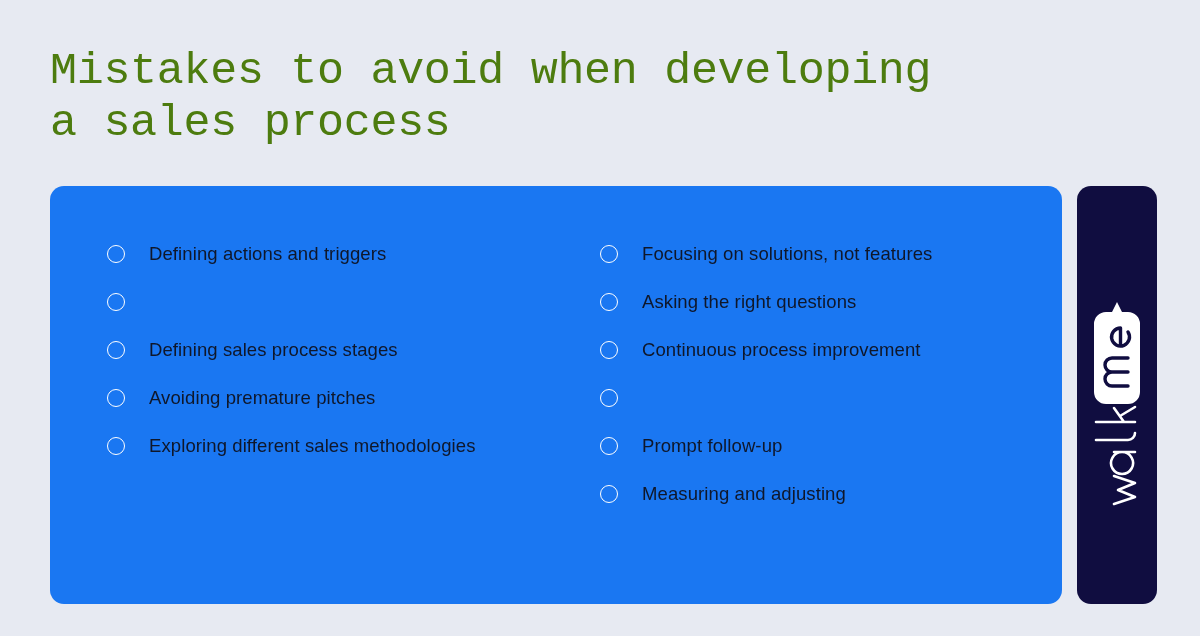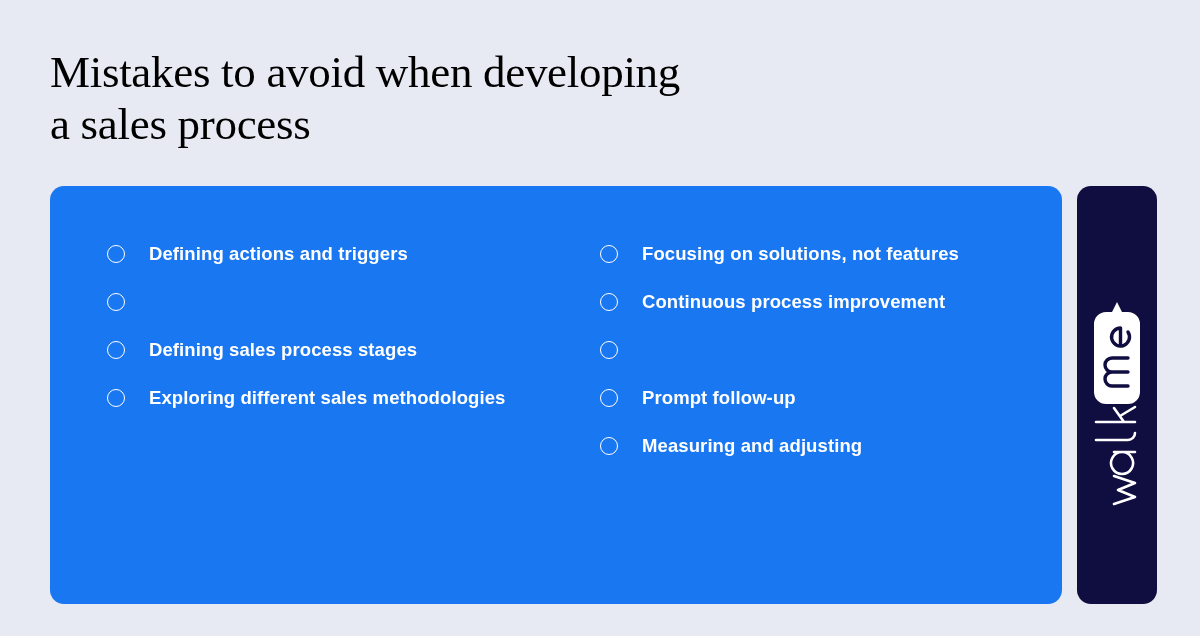--- a/index.html
+++ b/index.html
@@ -14,22 +14,22 @@
     overflow: hidden;
     position: relative;
   }
 
   
   .page-title {
     position: absolute;
     left: 50px;
     top: 46px;
     width: 900px;
-    color: #000000;
-    font-family: Liberation Serif, serif;
+    color: #4d7c0f;
+    font-family: Liberation Mono, monospace;
     font-size: 45px;
     font-weight: 400;
     line-height: 52px;
     letter-spacing: -0.3px;
     white-space: pre-line;
   }
 
   
   .list-panel {
     position: absolute;
@@ -68,24 +68,24 @@
     flex: 0 0 auto;
     width: 18px;
     height: 18px;
     border: 1.6px solid #ffffff;
     border-radius: 50%;
     box-sizing: border-box;
   }
 
   .list-label {
     margin-left: 24px;
-    color: #ffffff;
+    color: #0f172a;
     font-family: "Liberation Sans", sans-serif;
     font-size: 18.5px;
-    font-weight: 700;
+    font-weight: 400;
     line-height: 24px;
     letter-spacing: 0.1px;
     white-space: nowrap;
   }
 
   
   .brand-panel {
     position: absolute;
     left: 1077px;
     top: 186px;
@@ -128,36 +128,44 @@
 
       <div class="list-row">
         <span class="bullet-ring"></span>
       </div>
 
       <div class="list-row">
         <span class="bullet-ring"></span>
         <span class="list-label">Defining sales process stages</span>
       </div>
 
+      <div class="list-row">
+        <span class="bullet-ring"></span>
+        <span class="list-label">Avoiding premature pitches</span>
+      </div>
 
       <div class="list-row">
         <span class="bullet-ring"></span>
         <span class="list-label">Exploring different sales methodologies</span>
       </div>
 
 
     </div>
 
     <div class="column right">
 
       <div class="list-row">
         <span class="bullet-ring"></span>
         <span class="list-label">Focusing on solutions, not features</span>
       </div>
 
+      <div class="list-row">
+        <span class="bullet-ring"></span>
+        <span class="list-label">Asking the right questions</span>
+      </div>
 
       <div class="list-row">
         <span class="bullet-ring"></span>
         <span class="list-label">Continuous process improvement</span>
       </div>
 
 
       <div class="list-row">
         <span class="bullet-ring"></span>
       </div>

